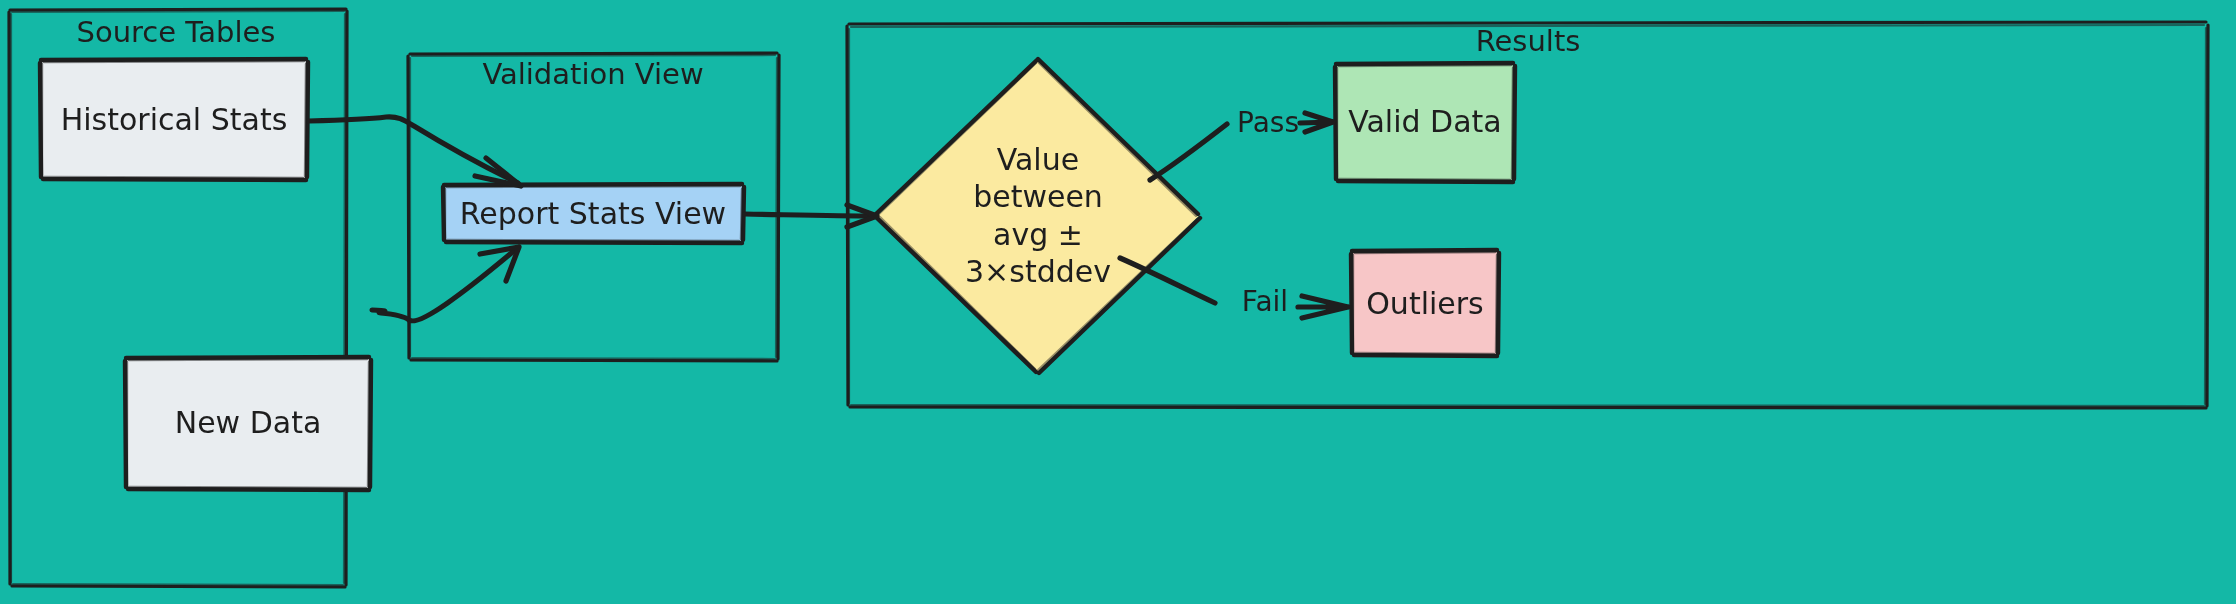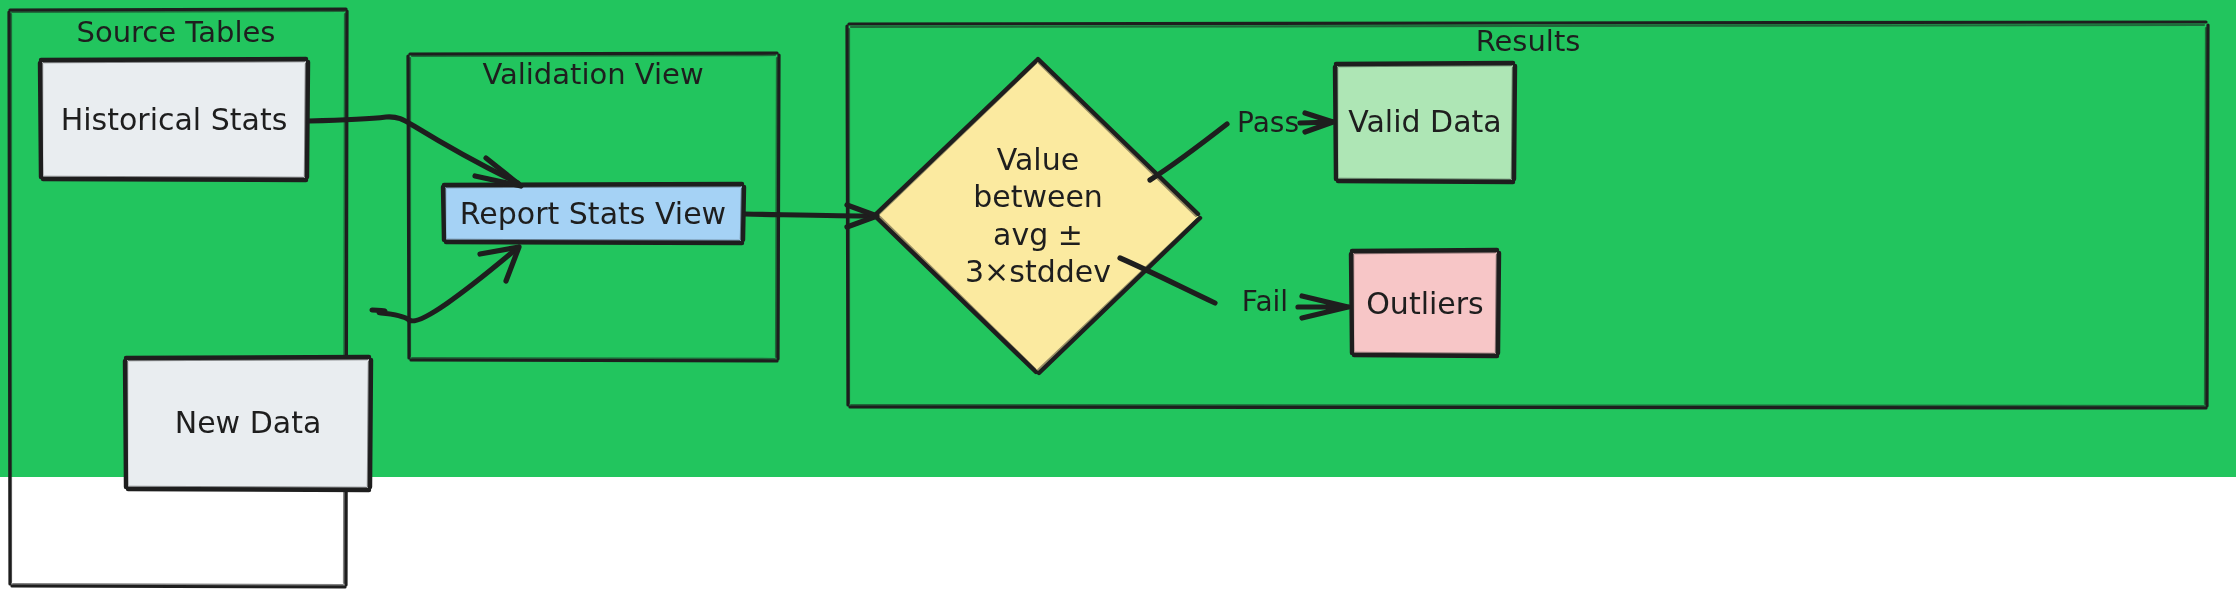--- a/index.html
+++ b/index.html
@@ -1,17 +1,17 @@
 <!DOCTYPE html>
 <html><head>
 <meta charset="utf-8">
 <style>
   html,body{margin:0;padding:0;background:#ffffff;}
   body{width:2236px;height:604px;overflow:hidden;font-family:"DejaVu Sans",sans-serif;}
-  #stage{position:relative;width:2236px;height:477px;background:#22c55e;}
+  #stage{position:relative;width:2236px;height:604px;background:#14b8a6;}
   svg#diagram{position:absolute;left:0;top:0;width:2236px;height:604px;}
   .sk-stroke{fill:none;stroke:#1e1e1e;stroke-linecap:round;stroke-linejoin:round;}
   .cont-edge{stroke-width:3.2;}
   .node-edge{stroke-width:4.4;}
   .arrow-edge{stroke-width:5.2;}
   .lbl{font-family:"DejaVu Sans",sans-serif;fill:#1e1e1e;dominant-baseline:middle;}
   .cont-title{font-size:29px;text-anchor:middle;}
   .node-lbl{font-size:30px;text-anchor:middle;}
   .edge-lbl{font-size:28px;text-anchor:middle;}
   .diamond-lbl{font-size:30px;text-anchor:middle;}

